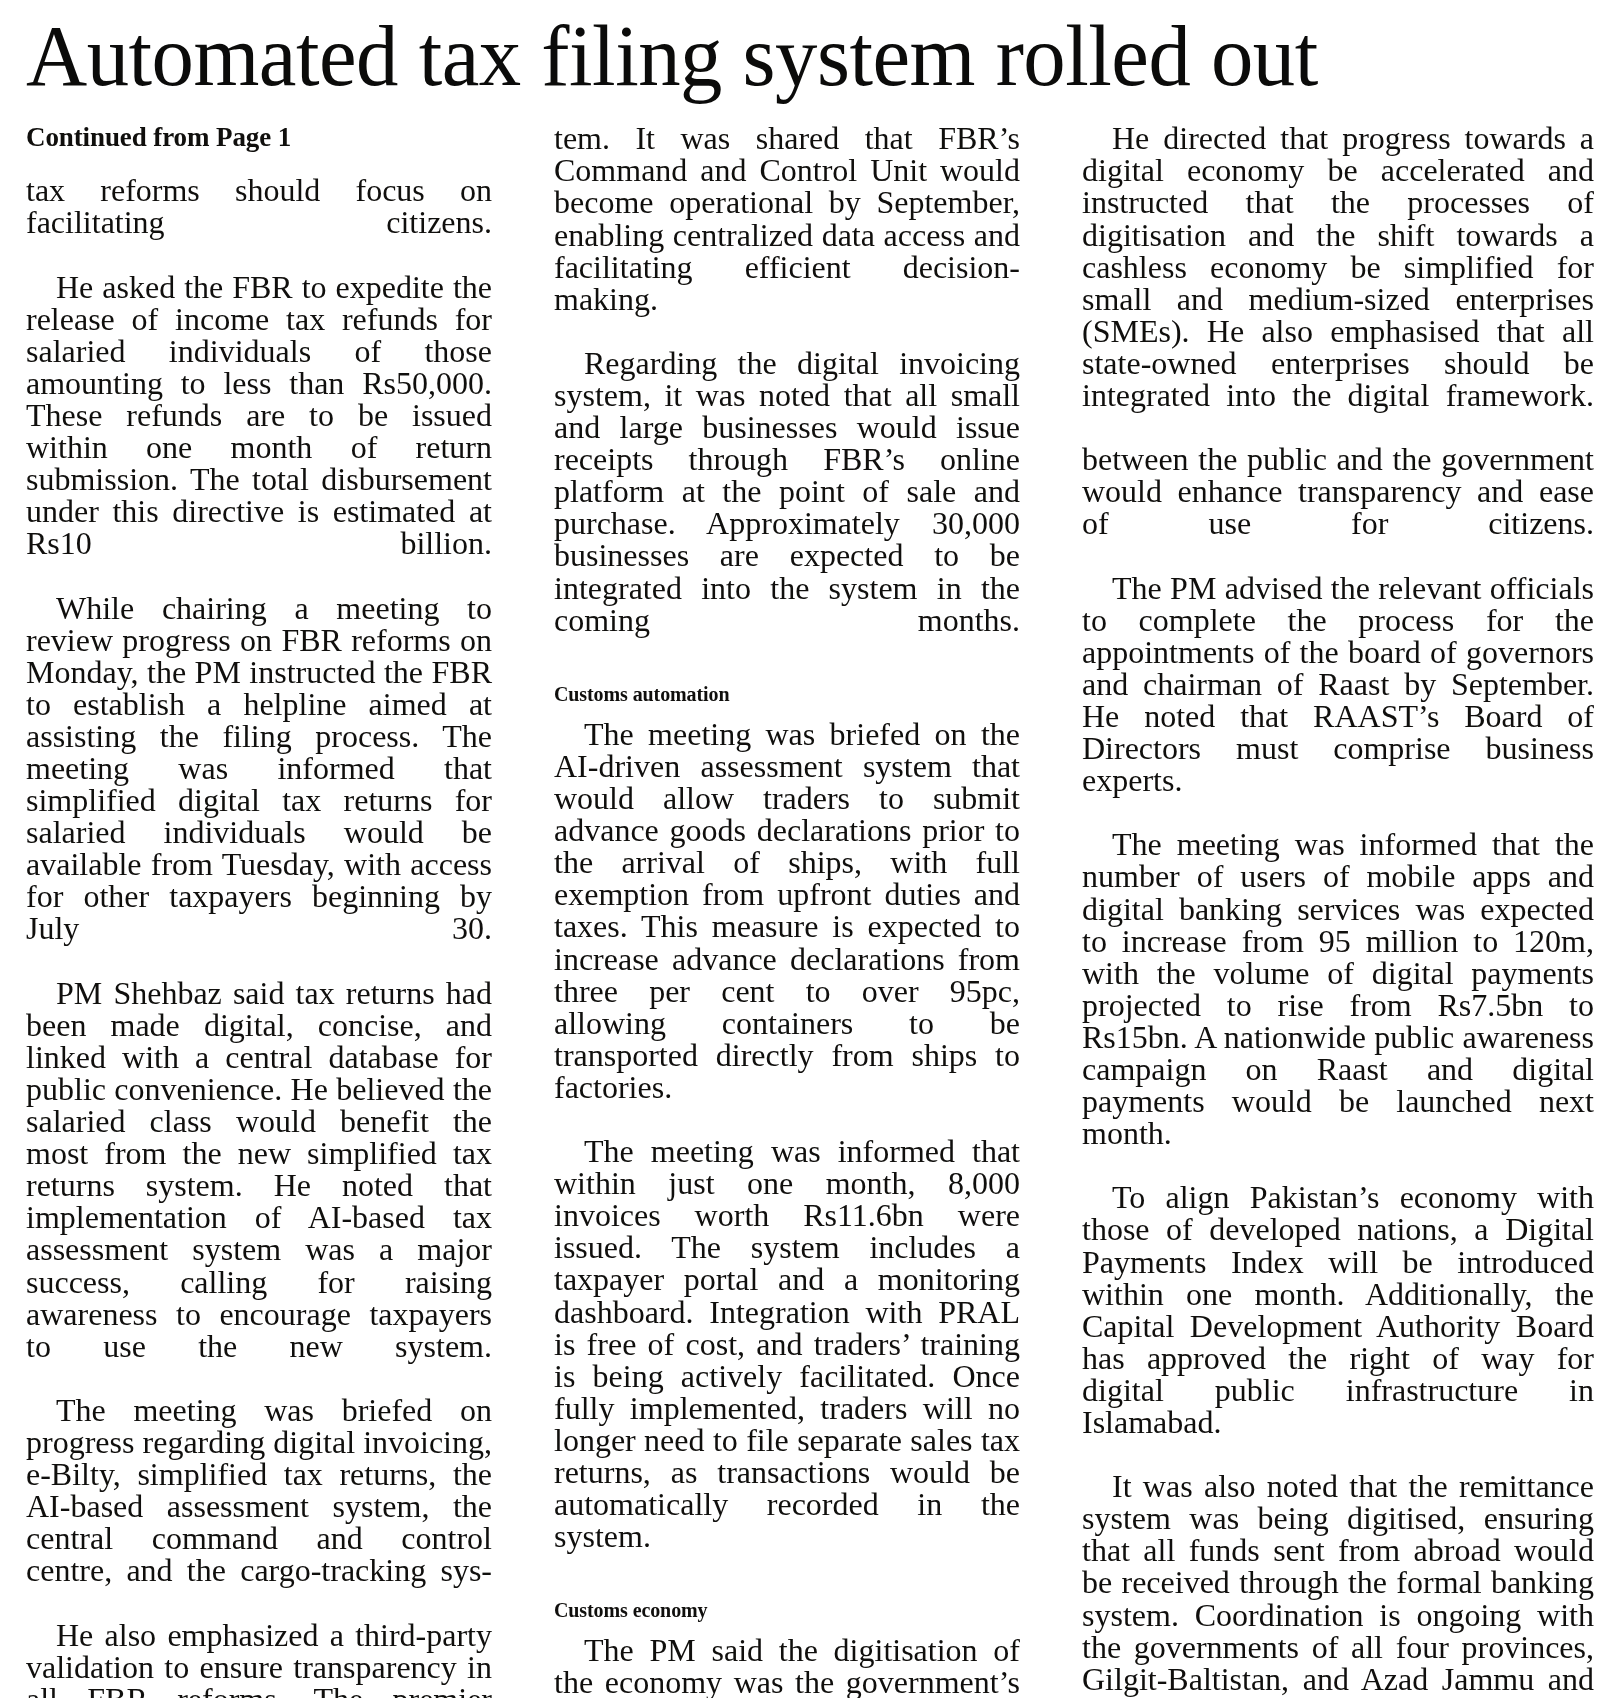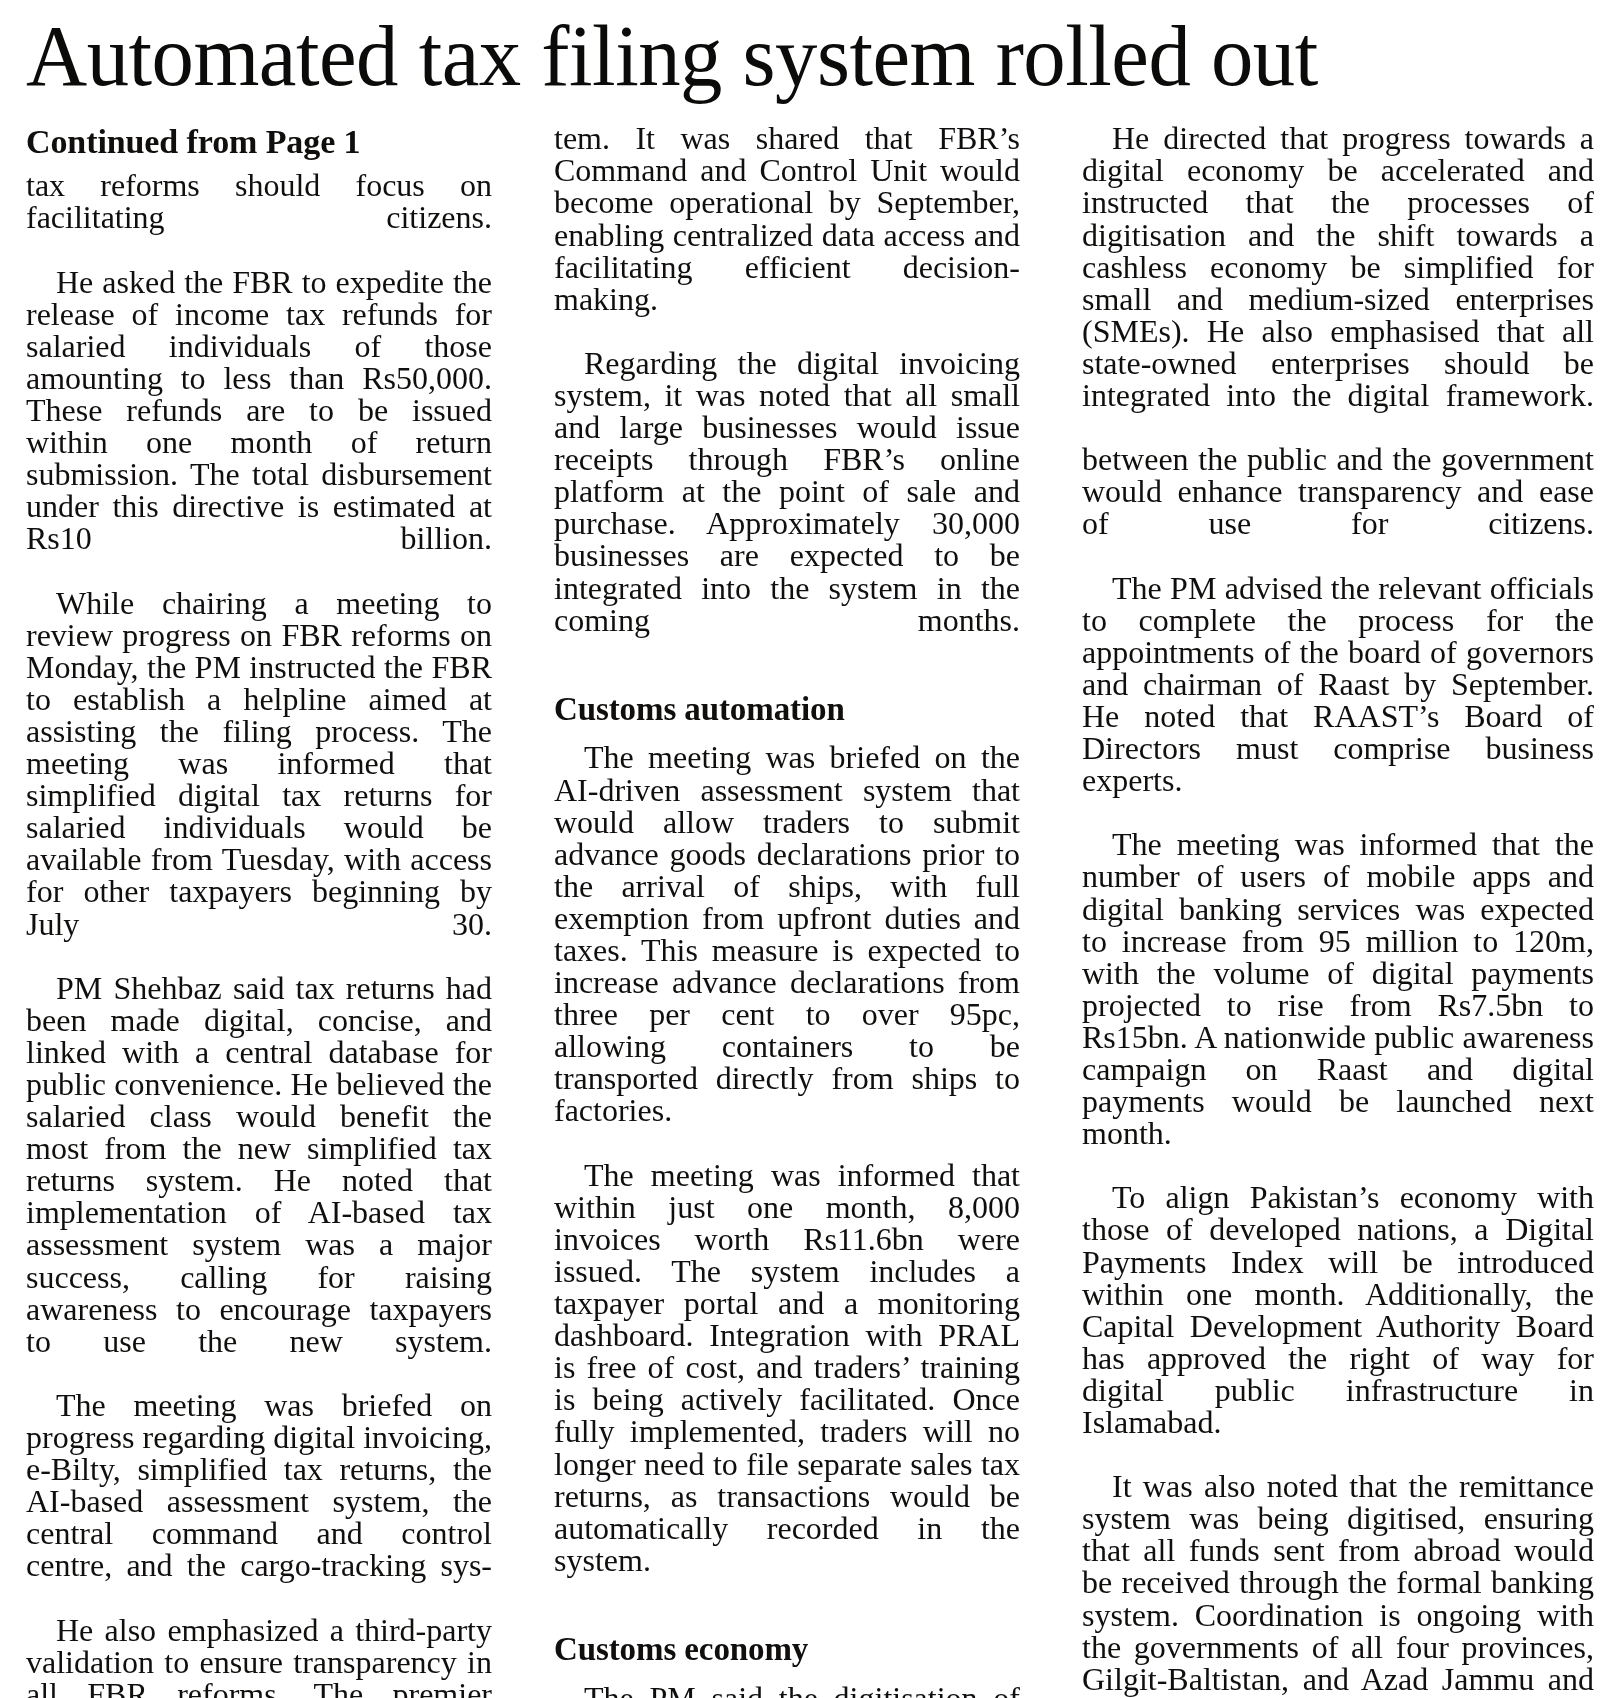--- a/index.html
+++ b/index.html
@@ -51,31 +51,31 @@
     width: 466px;
     flex: 0 0 466px;
   }
   .col.col3 {
     width: 512px;
     flex: 0 0 512px;
   }
 
   
   .kicker {
-    font-size: 34px;
+    font-size: 27px;
     font-weight: bold;
     line-height: 1.15;
-    margin: 0 0 8px 0;
+    margin: 0 0 21px 0;
     letter-spacing: -0.1px;
   }
   .subhead {
-    font-size: 33px;
+    font-size: 20px;
     font-weight: bold;
     line-height: 1.2;
-    margin: 22px 0 12px 0;
+    margin: 14px 0 12px 0;
     letter-spacing: -0.1px;
   }
   p.para {
     font-size: 32px;
     line-height: 32.1px;
     margin: 0;
     padding: 0;
     text-align: justify;
     text-justify: inter-word;
     hyphens: none;

